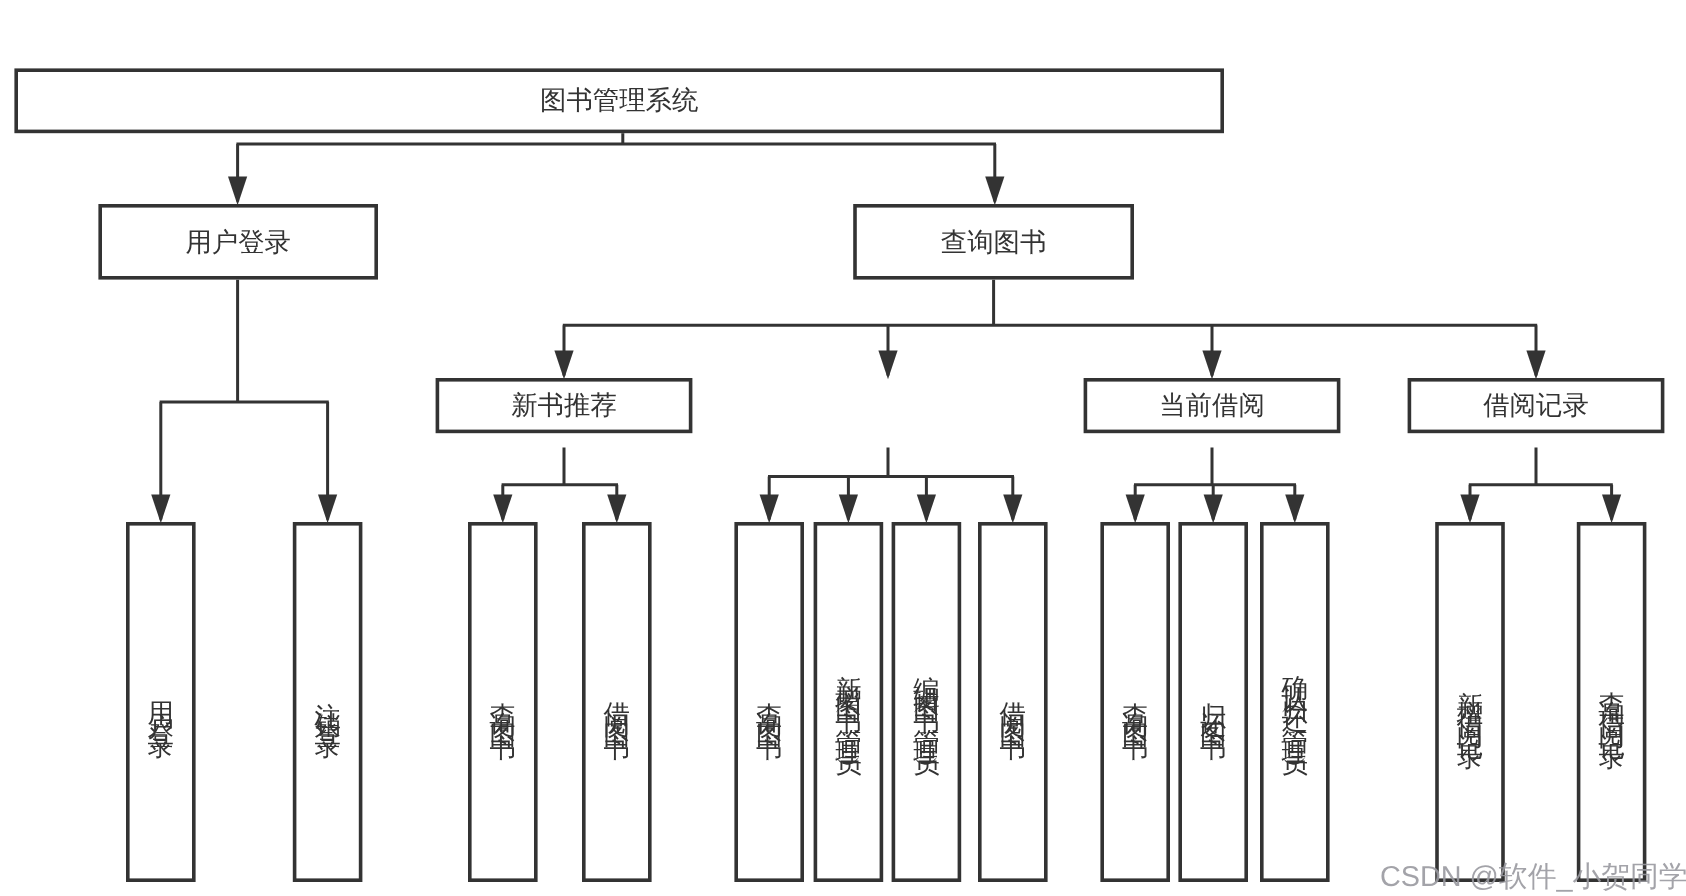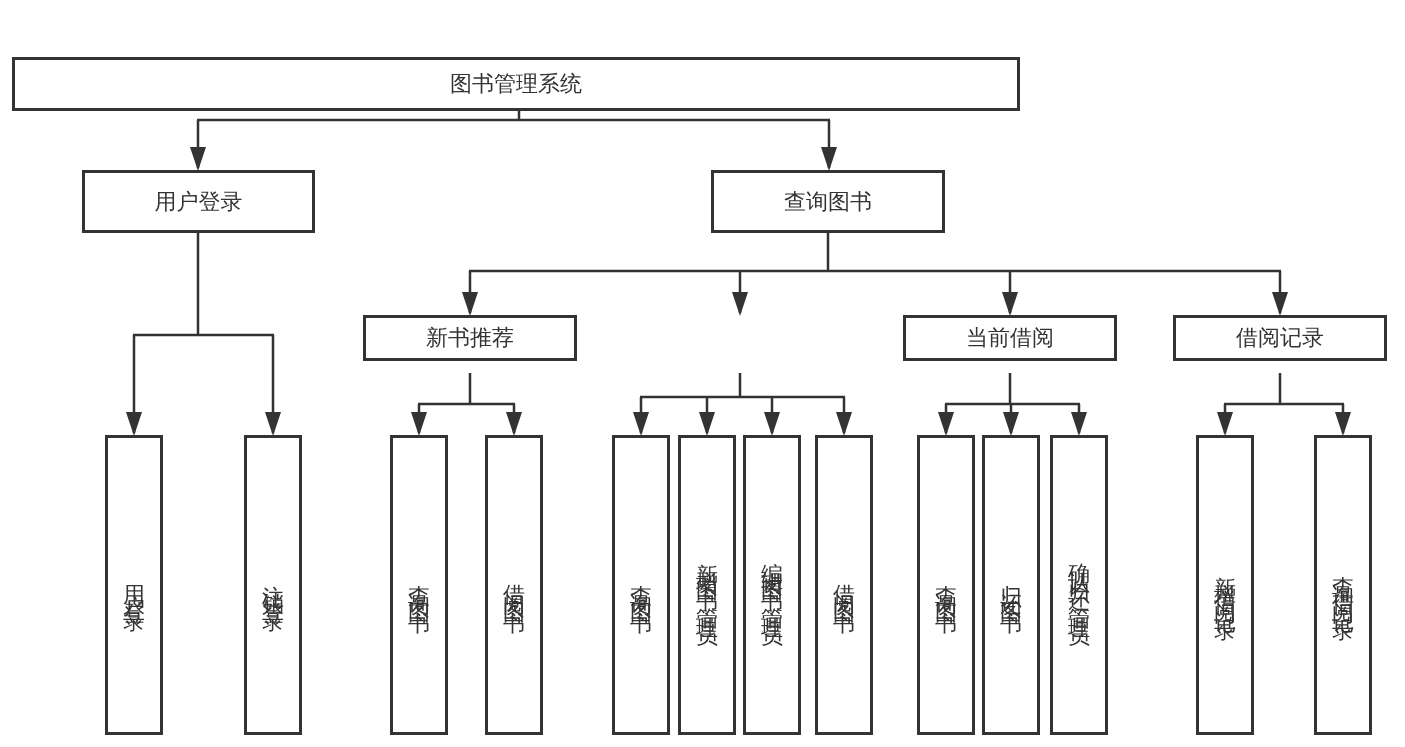--- a/index.html
+++ b/index.html
@@ -140,13 +140,14 @@
     <span class="vlabel">确认归还（管理员）</span>
   </div>
 
   <div class="node leaf" style="left:1196px;">
     <span class="vlabel">新增借阅记录</span>
   </div>
   <div class="node leaf" style="left:1314px;">
     <span class="vlabel">查询借阅记录</span>
   </div>
 
+  <div class="watermark">CSDN @软件_小贺同学</div>
 </div>
 
 </body></html>

